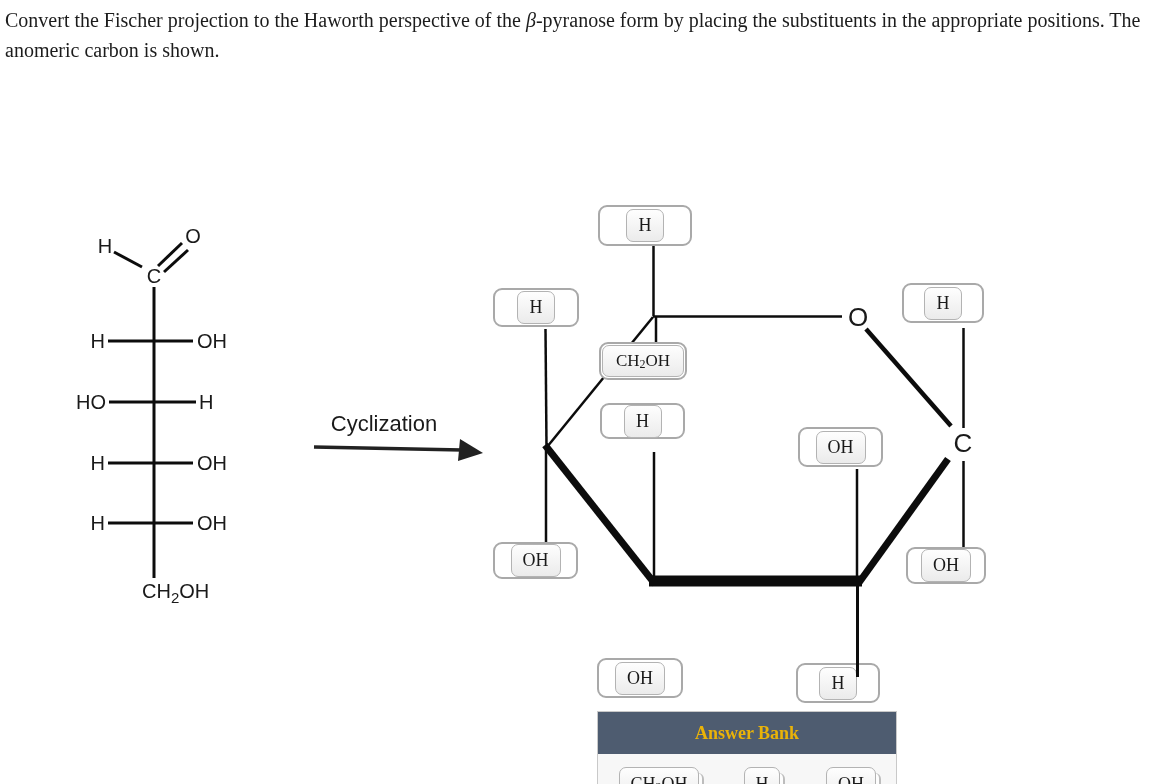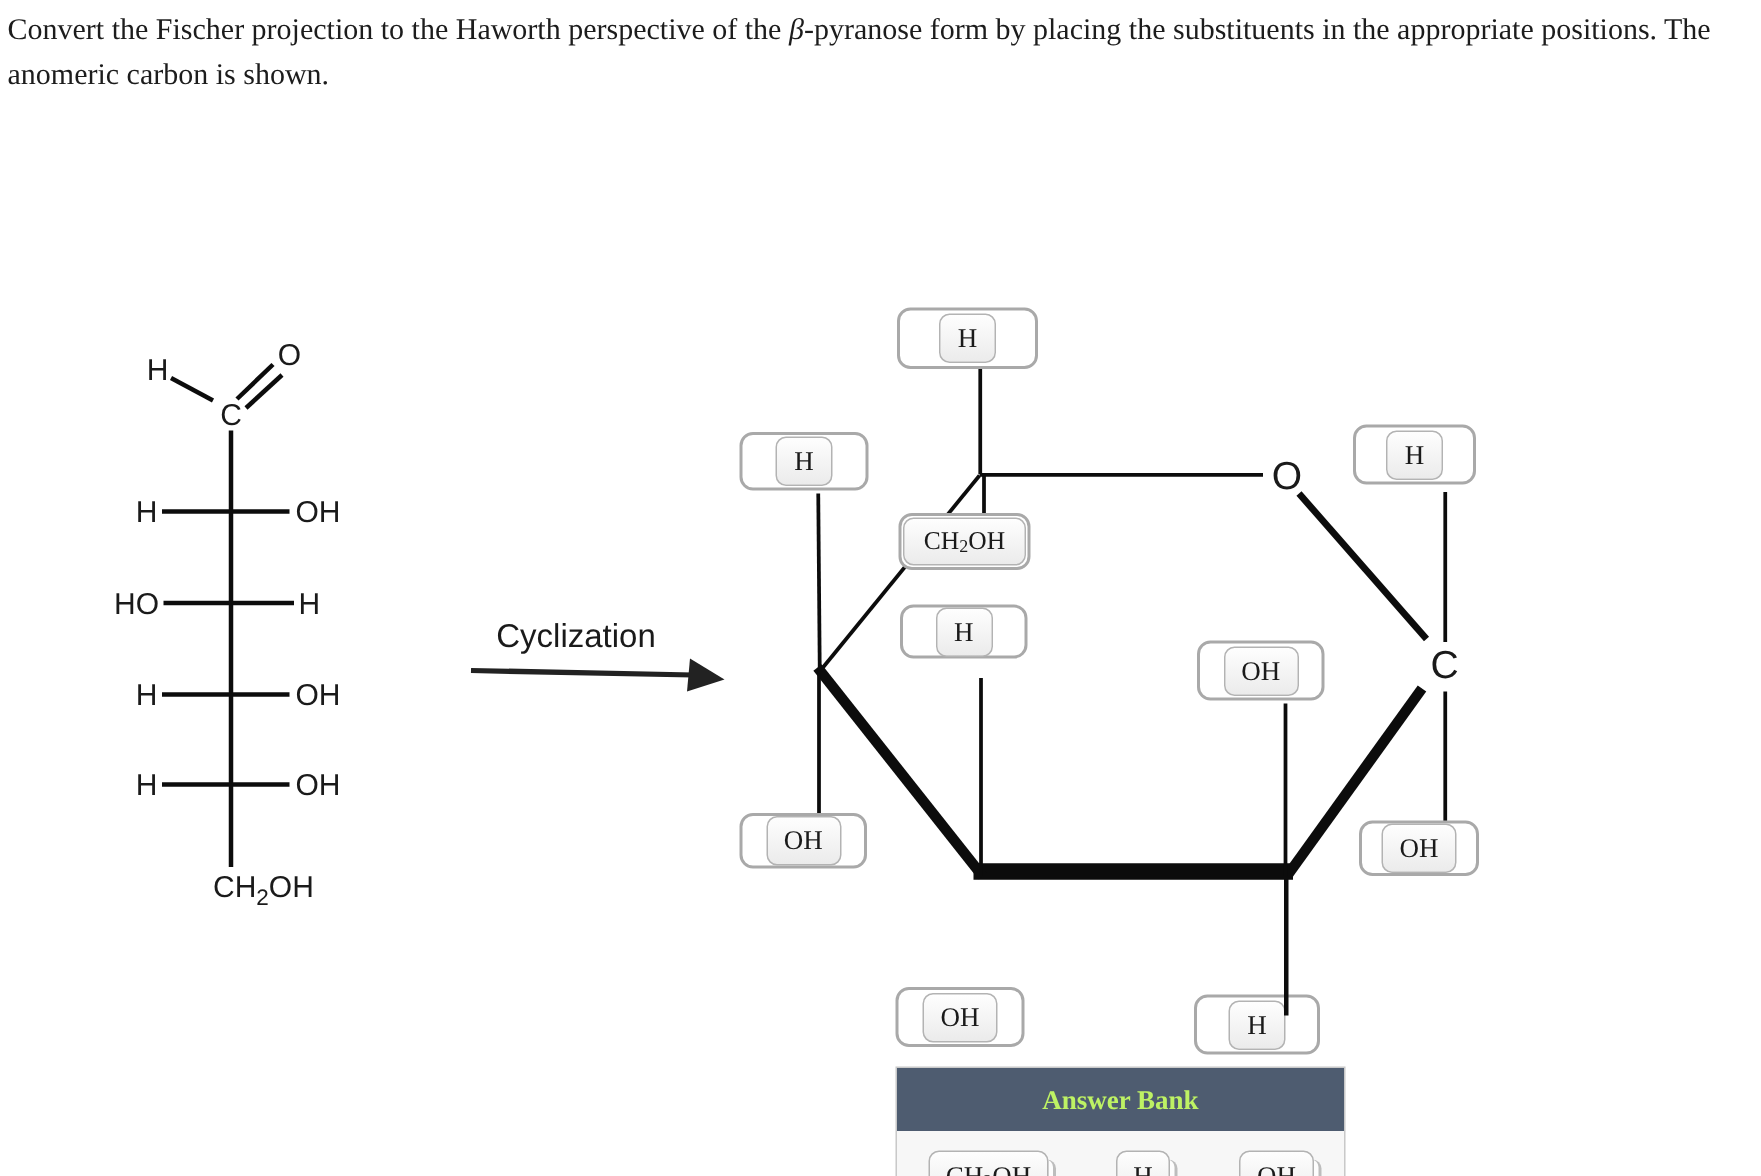--- a/index.html
+++ b/index.html
@@ -14,21 +14,21 @@
   .chip{border:1px solid #b3b3b3;border-radius:7px;background:linear-gradient(#fefefe,#ebebeb);
         font:18px "Liberation Serif",serif;color:#1a1a1a;display:flex;align-items:center;
         justify-content:center;box-sizing:border-box;}
   .chip sub{font-size:12px;line-height:1;transform:translateY(3px);}
   .chip-h{width:38px;height:33px;}
   .chip-oh{width:50px;height:33px;}
   .chip-ch2oh{width:82px;height:32px;font-size:17px;}
   .bondline{position:absolute;background:#0c0c0c;z-index:3;}
   .bank{position:absolute;left:597px;top:711px;width:300px;height:95px;z-index:2;
         background:#f7f7f7;border:1px solid #c9c9c9;box-sizing:border-box;}
-  .bank-header{height:42px;background:#4e5c70;color:#bef264;text-align:center;
+  .bank-header{height:42px;background:#4e5c70;color:#eab308;text-align:center;
                font:600 18px/42px "Liberation Serif",serif;}
   .bank-chip{position:absolute;border:1px solid #b3b3b3;border-radius:7px;
              background:linear-gradient(#fefefe,#ebebeb);font:18px "Liberation Serif",serif;
              color:#1a1a1a;display:flex;align-items:center;justify-content:center;
              box-sizing:border-box;height:34px;
              box-shadow:5px 4px 0 -2px #fdfdfd,6px 5px 0 -1px #bdbdbd;}
   .bank-chip sub{font-size:12px;line-height:1;transform:translateY(3px);}
   svg text{fill:#1a1a1a;}
   .sans{font-family:"Liberation Sans",sans-serif;}
 </style>

